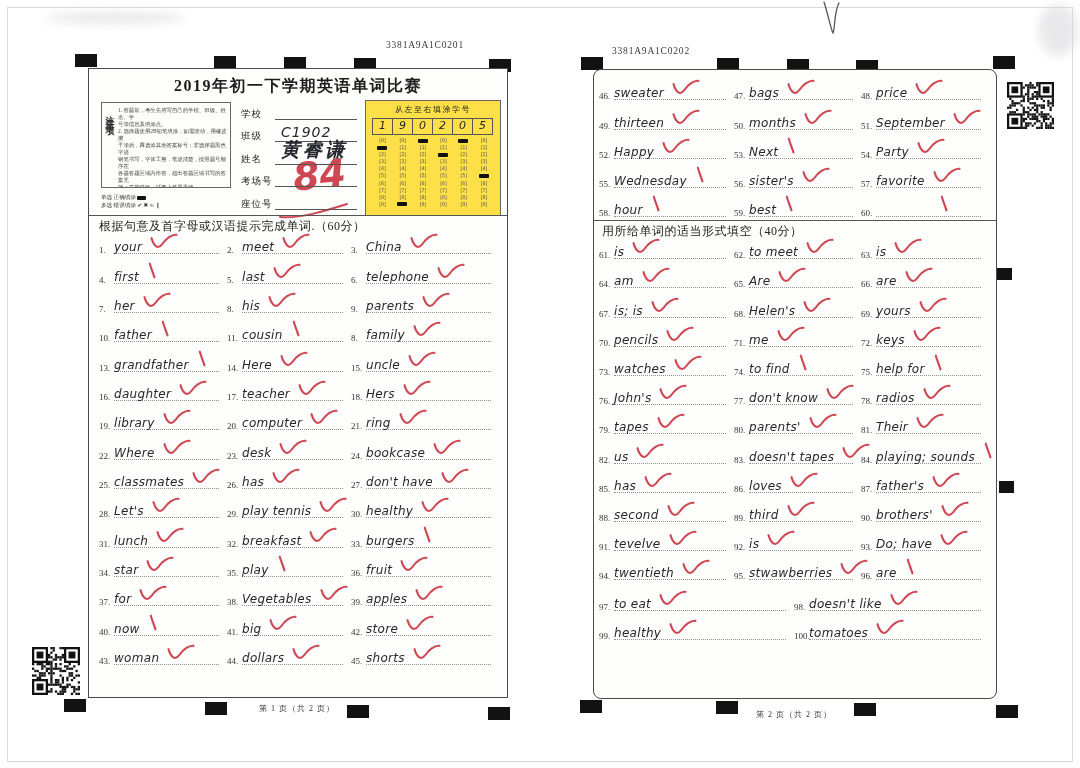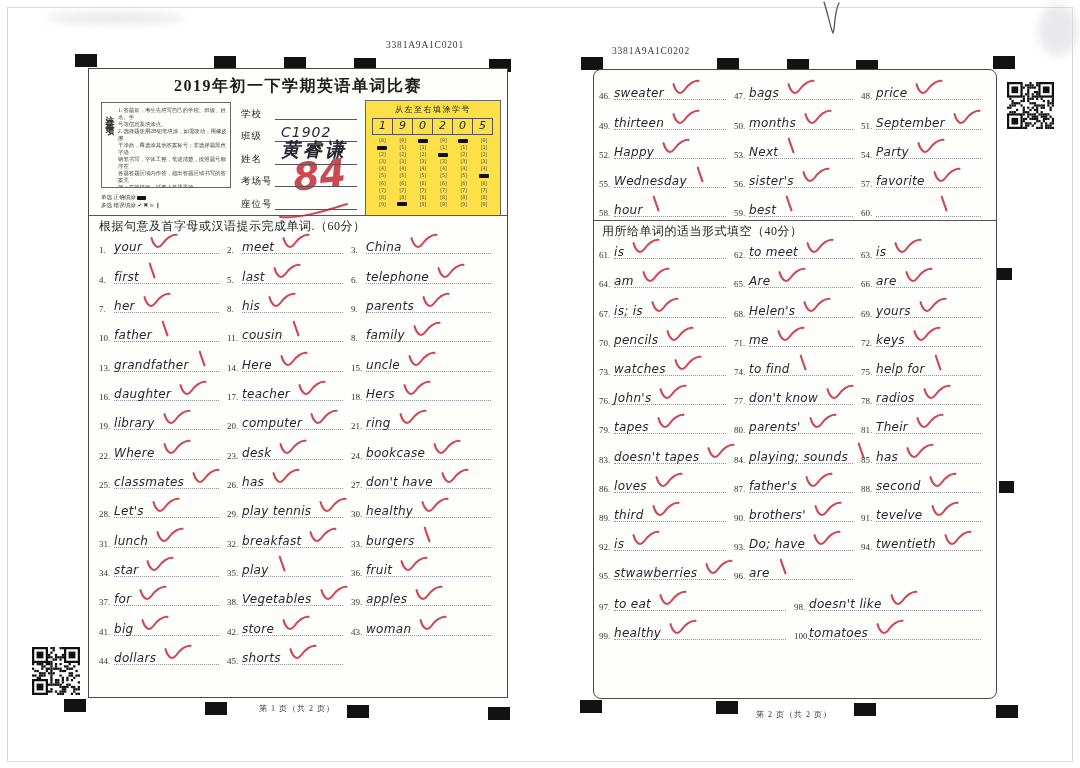--- a/index.html
+++ b/index.html
@@ -596,20 +596,29 @@
       <div class="ans">
         <span class="num">39.</span>
         <span class="wordline">
           <span class="word hand">apples</span>
           <span class="mark"><svg width="30" height="21" viewBox="0 0 36 24">
               <path d="M3 8 C6 18 11 22 16 15 C20 9 28 3 33 4" fill="none" stroke="#cf4752" stroke-width="2.5" stroke-linecap="round"></path>
             </svg></span>
         </span>
       </div>
       <div class="ans">
+        <span class="num">40.</span>
+        <span class="wordline">
+          <span class="word hand">now</span>
+          <span class="mark slashm"><svg width="11" height="17" viewBox="0 0 12 20">
+              <path d="M4 2 C5.5 7 7.5 12 9.5 18" fill="none" stroke="#cf4752" stroke-width="2.5" stroke-linecap="round"></path>
+            </svg></span>
+        </span>
+      </div>
+      <div class="ans">
         <span class="num">41.</span>
         <span class="wordline">
           <span class="word hand">big</span>
           <span class="mark"><svg width="30" height="21" viewBox="0 0 36 24">
               <path d="M3 8 C6 18 11 22 16 15 C20 9 28 3 33 4" fill="none" stroke="#cf4752" stroke-width="2.5" stroke-linecap="round"></path>
             </svg></span>
         </span>
       </div>
       <div class="ans">
         <span class="num">42.</span>
@@ -967,20 +976,29 @@
           <span class="word hand">parents'</span>
           <span class="mark"><svg width="30" height="21" viewBox="0 0 36 24">
               <path d="M3 8 C6 18 11 22 16 15 C20 9 28 3 33 4" fill="none" stroke="#cf4752" stroke-width="2.5" stroke-linecap="round"></path>
             </svg></span>
         </span>
       </div>
       <div class="ans">
         <span class="num">81.</span>
         <span class="wordline">
           <span class="word hand">Their</span>
+          <span class="mark"><svg width="30" height="21" viewBox="0 0 36 24">
+              <path d="M3 8 C6 18 11 22 16 15 C20 9 28 3 33 4" fill="none" stroke="#cf4752" stroke-width="2.5" stroke-linecap="round"></path>
+            </svg></span>
+        </span>
+      </div>
+      <div class="ans">
+        <span class="num">82.</span>
+        <span class="wordline">
+          <span class="word hand">us</span>
           <span class="mark"><svg width="30" height="21" viewBox="0 0 36 24">
               <path d="M3 8 C6 18 11 22 16 15 C20 9 28 3 33 4" fill="none" stroke="#cf4752" stroke-width="2.5" stroke-linecap="round"></path>
             </svg></span>
         </span>
       </div>
       <div class="ans">
         <span class="num">83.</span>
         <span class="wordline">
           <span class="word hand">doesn't tapes</span>
           <span class="mark"><svg width="30" height="21" viewBox="0 0 36 24">

